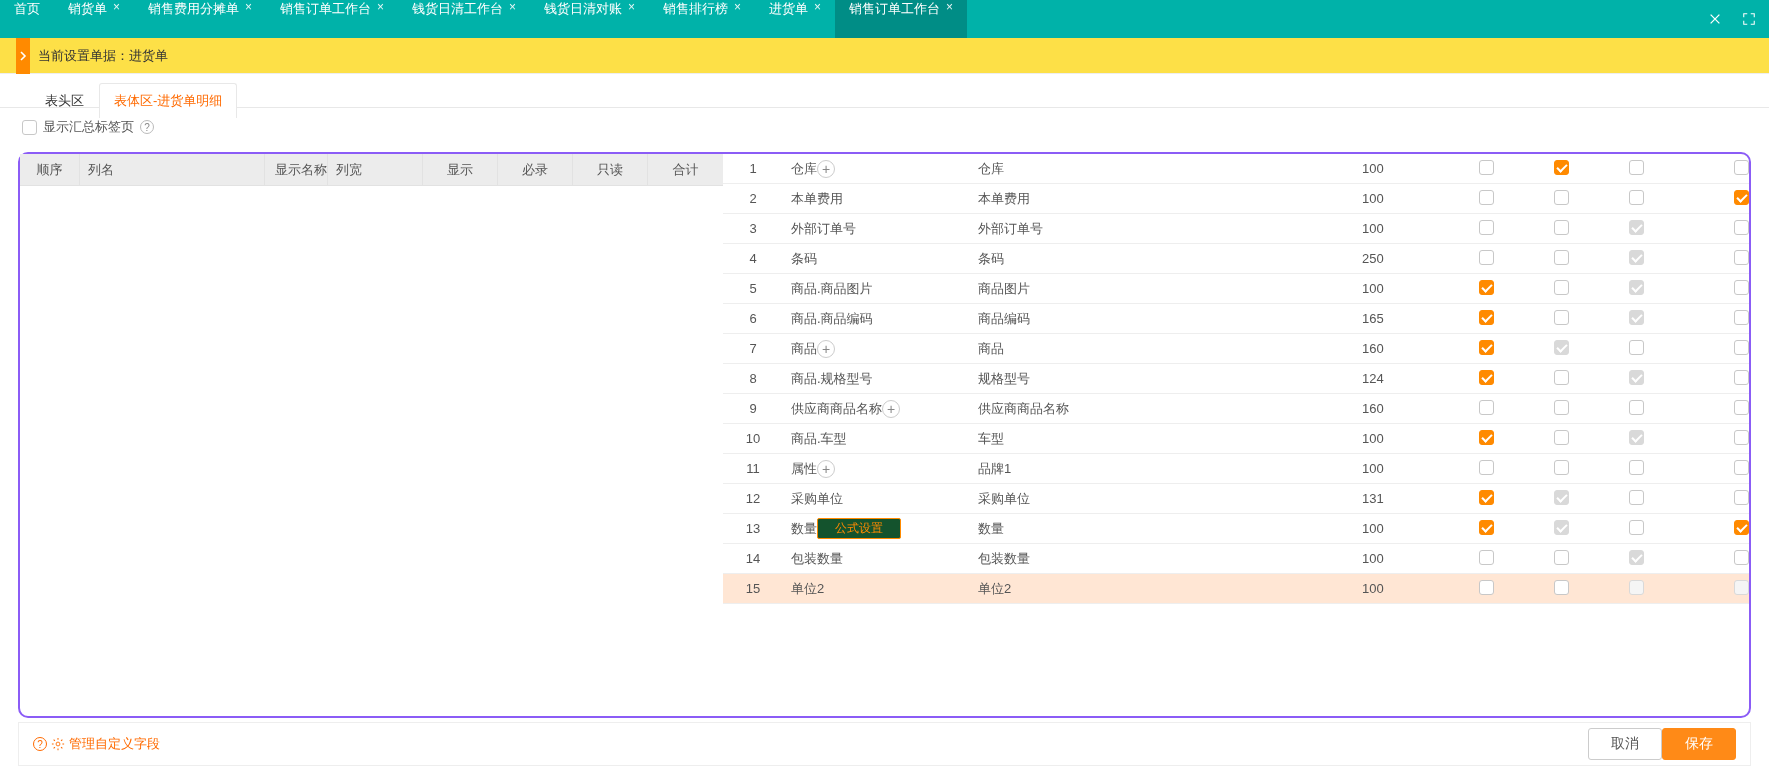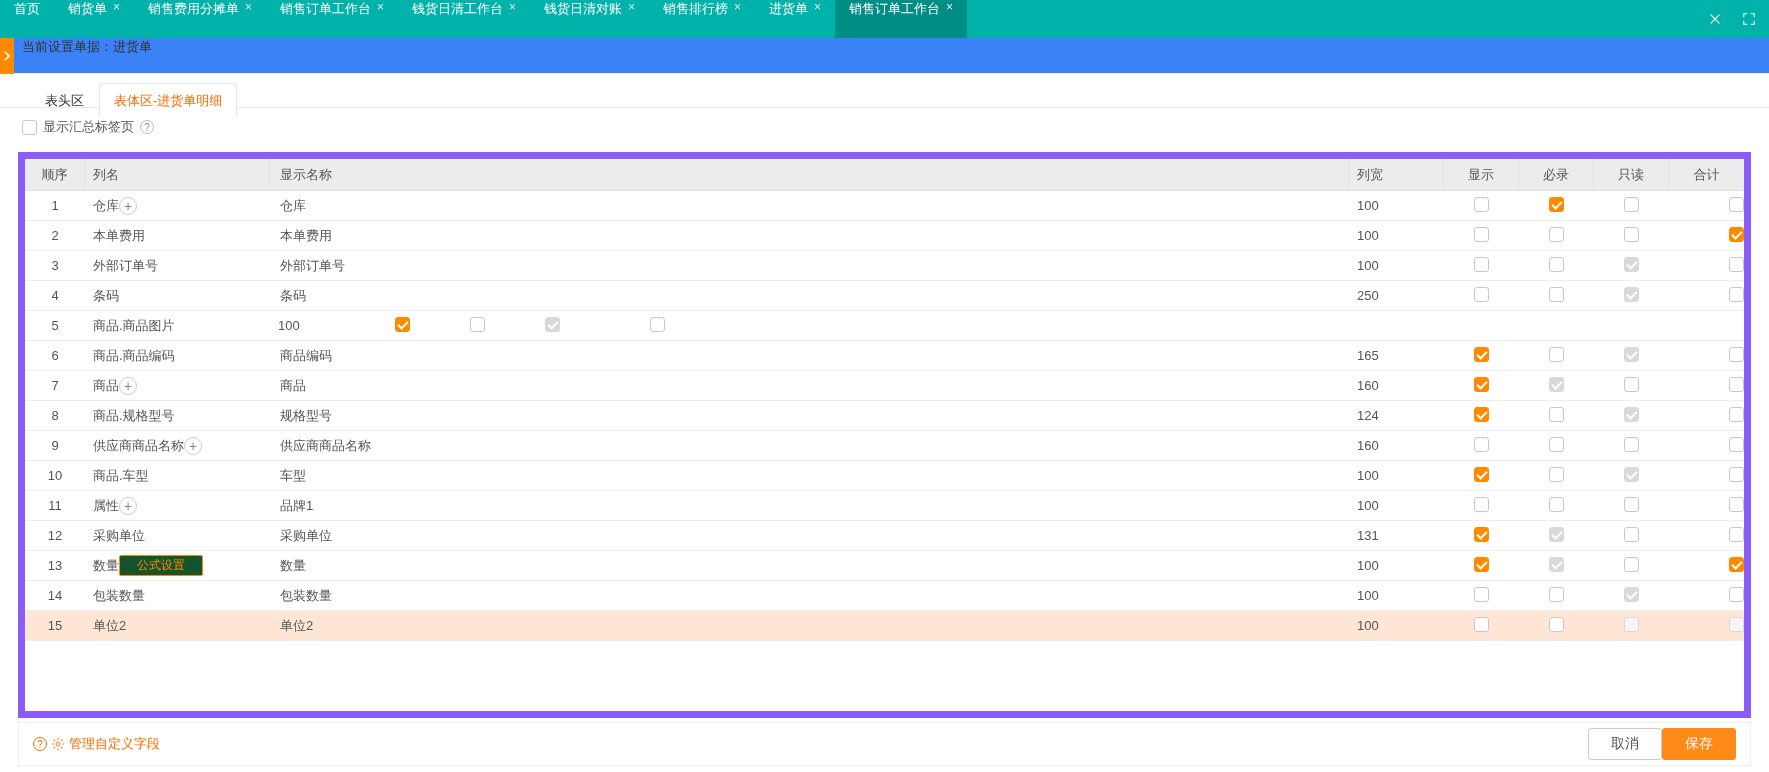--- a/index.html
+++ b/index.html
@@ -9,36 +9,36 @@
 
 .topbar{height:38px;background:#00b2a9;display:flex;align-items:stretch;color:#fff;position:relative}
 .topbar .tab{display:flex;padding:0 14px;cursor:pointer;font-size:13px;position:relative}
 .topbar .tab.active{background:#008d86}
 .topbar .tab .close{margin-left:6px;font-size:12px;opacity:.9}
 .topbar .right-icons{position:absolute;right:6px;top:0;height:100%;display:flex;align-items:center;gap:6px}
 .topbar .icon-btn{width:28px;height:28px;display:flex;align-items:center;justify-content:center;cursor:pointer;border-radius:2px}
 .topbar .icon-btn svg{width:14px;height:14px;stroke:#fff;fill:none}
 
 
-.subhdr{height:36px;display:flex;padding-left:0;border-bottom:1px solid #eee;background:#3b82f6}
+.subhdr{height:36px;display:flex;align-items:center;padding-left:16px;border-bottom:1px solid #eee;background:#fde047}
 .subhdr .chevron{width:14px;height:36px;background:#ff8a00;display:flex;align-items:center;justify-content:center;margin-right:8px}
 .subhdr .chevron svg{width:10px;height:10px;stroke:#fff;fill:none;stroke-width:2}
 .subhdr .label{color:#333}
 
 
 .inner-tabs{display:flex;align-items:flex-end;padding-left:30px;height:34px;border-bottom:1px solid #e8e8e8}
 .inner-tab{padding:8px 14px;font-size:13px;cursor:pointer;border:1px solid transparent;border-bottom:none;position:relative;top:11px}
 .inner-tab.active{color:#ff6a00;border-color:#e8e8e8;background:#fff;border-radius:3px 3px 0 0}
 
 
 .summary-row{padding:10px 22px;display:flex;align-items:center;gap:6px;color:#555}
 .summary-row .help{width:14px;height:14px;border:1px solid #bbb;border-radius:50%;display:flex;align-items:center;justify-content:center;font-size:10px;color:#888}
 
 
-.table-wrap{position:absolute;top:152px;left:18px;right:18px;bottom:54px;border:7px solid #8b5cf6;border-radius:0;display:flex;flex-direction:column}
+.table-wrap{position:absolute;top:152px;left:18px;right:18px;bottom:54px;border:2px solid #8b5cf6;border-radius:10px;display:flex;flex-direction:row}
 .thead{display:flex;background:#ececec;color:#555;font-size:13px;height:32px;align-items:center;border-bottom:1px solid #e2e2e2}
 .tbody{flex:1;overflow-y:scroll}
 .tbody::-webkit-scrollbar{width:10px}
 .tbody::-webkit-scrollbar-thumb{background:#c9c9c9;border-radius:5px}
 .tbody::-webkit-scrollbar-track{background:#f3f3f3}
 
 .trow{display:flex;align-items:center;height:30px;border-bottom:1px solid #eee;font-size:13px;color:#555}
 .trow.highlight{background:#ffe6d4}
 
 .c-seq{width:60px;text-align:center;flex:none}
@@ -211,20 +211,21 @@
         <div class="c-chk"><span class="chk"></span></div>
         <div class="c-chk"><span class="chk"></span></div>
         <div class="c-chk"><span class="chk disabled on"></span></div>
         <div class="c-last"><span class="chk"></span></div>
       </div>
       <div class="trow">
         <div class="c-seq">5</div>
         <div class="c-name">
           <span>商品.商品图片</span>
         </div>
+        <div class="c-disp">商品图片</div>
         <div class="c-w">100</div>
         <div class="c-chk"><span class="chk on"></span></div>
         <div class="c-chk"><span class="chk"></span></div>
         <div class="c-chk"><span class="chk disabled on"></span></div>
         <div class="c-last"><span class="chk"></span></div>
       </div>
       <div class="trow">
         <div class="c-seq">6</div>
         <div class="c-name">
           <span>商品.商品编码</span>

